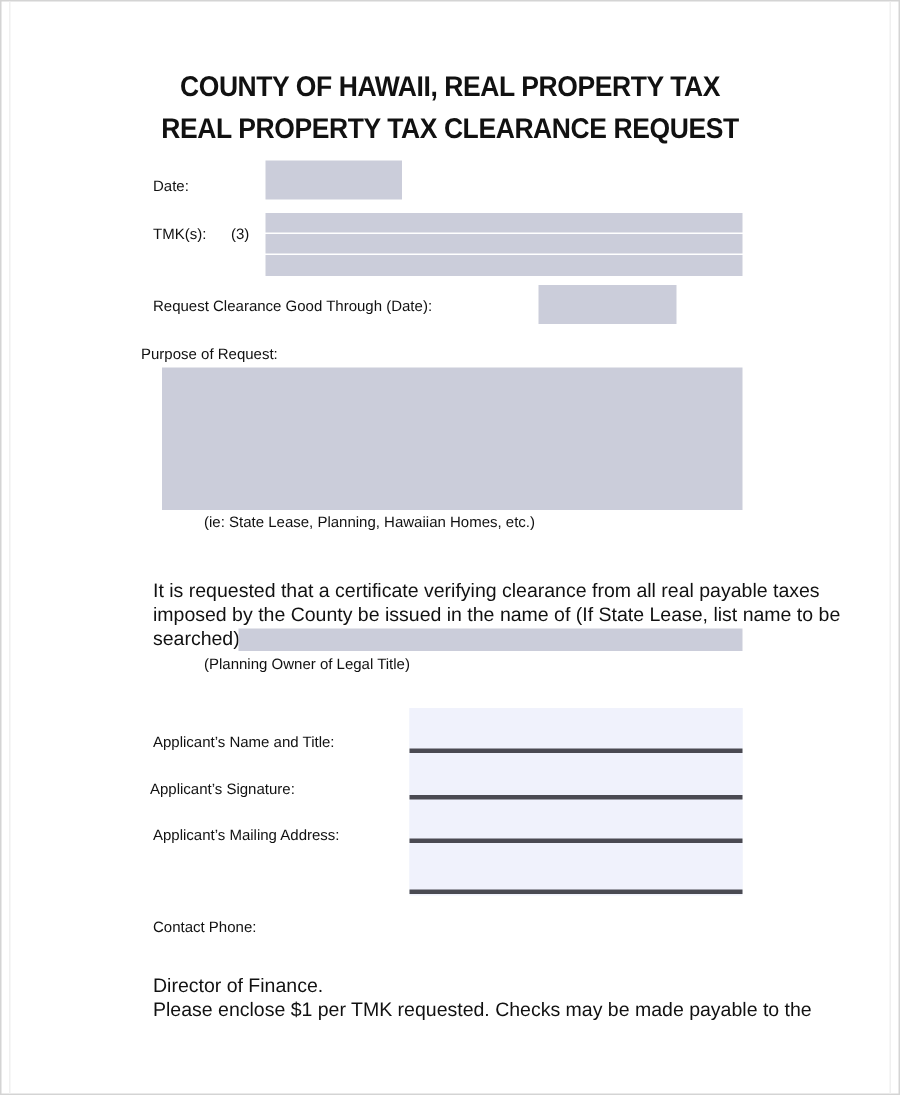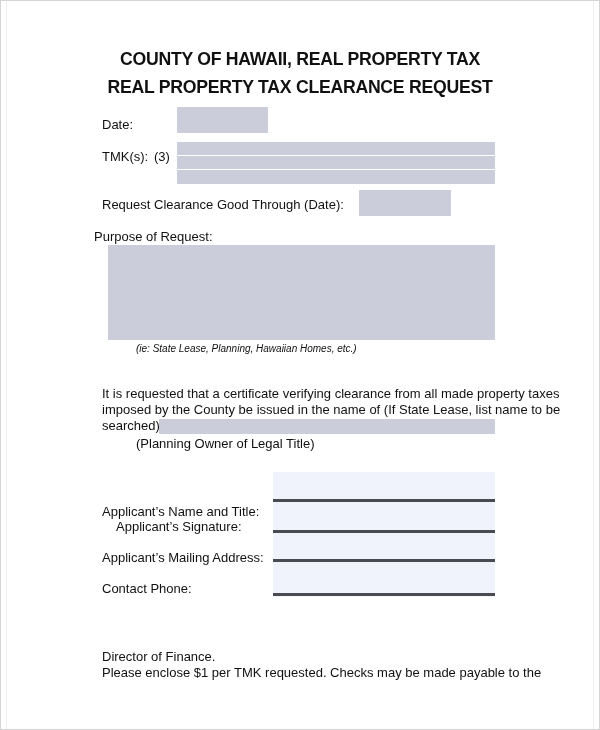--- a/index.html
+++ b/index.html
@@ -4,25 +4,25 @@
 <style>
   html, body { margin: 0; padding: 0; background: #ffffff; }
   body { width: 600px; height: 730px; position: relative; overflow: hidden;
          font-family: "Liberation Sans", sans-serif; color: #111; }
   .page { position: absolute; left: 0; top: 0; width: 598px; height: 728px;
           border: 1px solid #d4d4d4; background: #fff; }
   .inner-rule { position: absolute; top: 0; bottom: 0; width: 1px; background: #f0f0f0; }
   .title { position: absolute; left: 0; width: 600px; text-align: center;
            font-weight: bold; font-size: 19px; letter-spacing: -0.3px;
            transform: scaleX(0.93); transform-origin: center; }
-  .lbl { position: absolute; font-size: 13px; line-height: 16px; white-space: nowrap; }
+  .lbl { position: absolute; font-size: 10px; line-height: 16px; white-space: nowrap; }
   .fld { position: absolute; background: #cbcdda; }
   .fld-light { position: absolute; background: #f0f2fc; }
   .uline { position: absolute; height: 3px; background: #4a4a52; }
-  .hint { position: absolute; font-size: 10px; font-style: italic; white-space: nowrap; }
+  .hint { position: absolute; font-size: 10px; white-space: nowrap; }
   .para { position: absolute; font-size: 13px; line-height: 16.5px; }
 </style>
 </head>
 <body>
 
 <div class="page">
   <div class="inner-rule" style="left:5px"></div>
   <div class="inner-rule" style="right:5px"></div>
 </div>
 
@@ -38,38 +38,38 @@
 <div class="fld" style="left:177px; top:156px; width:318px; height:13px"></div>
 <div class="fld" style="left:177px; top:170px; width:318px; height:14px"></div>
 
 <div class="lbl" style="left:102px; top:197px">Request Clearance Good Through (Date):</div>
 <div class="fld" style="left:359px; top:190px; width:92px; height:26px"></div>
 
 <div class="lbl" style="left:94px; top:229px">Purpose of Request:</div>
 <div class="fld" style="left:108px; top:245px; width:387px; height:95px"></div>
 <div class="hint" style="left:136px; top:343px">(ie: State Lease, Planning, Hawaiian Homes, etc.)</div>
 
-<div class="para" style="left:102px; top:386px; white-space:nowrap">It is requested that a certificate verifying clearance from all made property taxes</div>
+<div class="para" style="left:102px; top:386px; white-space:nowrap">It is requested that a certificate verifying clearance from all real payable taxes</div>
 <div class="para" style="left:102px; top:402px; white-space:nowrap">imposed by the County be issued in the name of (If State Lease, list name to be</div>
 <div class="para" style="left:102px; top:418px; white-space:nowrap">searched):</div>
 <div class="fld" style="left:159px; top:419px; width:336px; height:15px"></div>
 <div class="lbl" style="left:136px; top:436px">(Planning Owner of Legal Title)</div>
 
 <div class="fld-light" style="left:273px; top:472px; width:222px; height:125px"></div>
 
-<div class="lbl" style="left:102px; top:504px">Applicant’s Name and Title:</div>
+<div class="lbl" style="left:102px; top:488px">Applicant’s Name and Title:</div>
 <div class="fld-light" style="left:273px; top:472px; width:222px; height:27px"></div>
 <div class="uline" style="left:273px; top:499px; width:222px"></div>
 
-<div class="lbl" style="left:116px; top:519px">Applicant’s Signature:</div>
+<div class="lbl" style="left:100px; top:519px">Applicant’s Signature:</div>
 <div class="fld-light" style="left:273px; top:503px; width:222px; height:27px"></div>
 <div class="uline" style="left:273px; top:530px; width:222px"></div>
 
 <div class="lbl" style="left:102px; top:550px">Applicant’s Mailing Address:</div>
 <div class="fld-light" style="left:273px; top:534px; width:222px; height:25px"></div>
 <div class="uline" style="left:273px; top:559px; width:222px"></div>
 
-<div class="lbl" style="left:102px; top:581px">Contact Phone:</div>
+<div class="lbl" style="left:102px; top:611px">Contact Phone:</div>
 <div class="fld-light" style="left:273px; top:563px; width:222px; height:30px"></div>
 <div class="uline" style="left:273px; top:593px; width:222px"></div>
 
 <div class="para" style="left:102px; top:665px; white-space:nowrap">Please enclose $1 per TMK requested.  Checks may be made payable to the</div>
 <div class="para" style="left:102px; top:649px; white-space:nowrap">Director of Finance.</div>
 
 </body></html>

